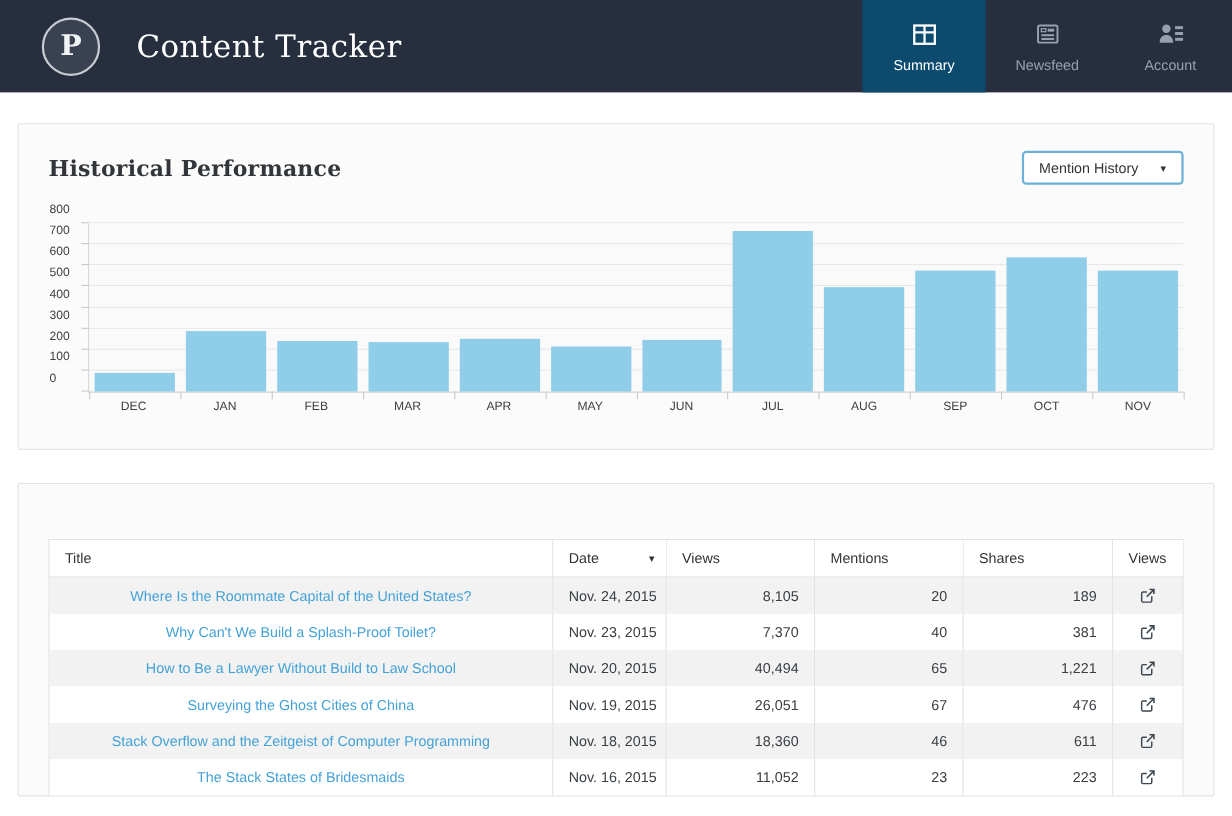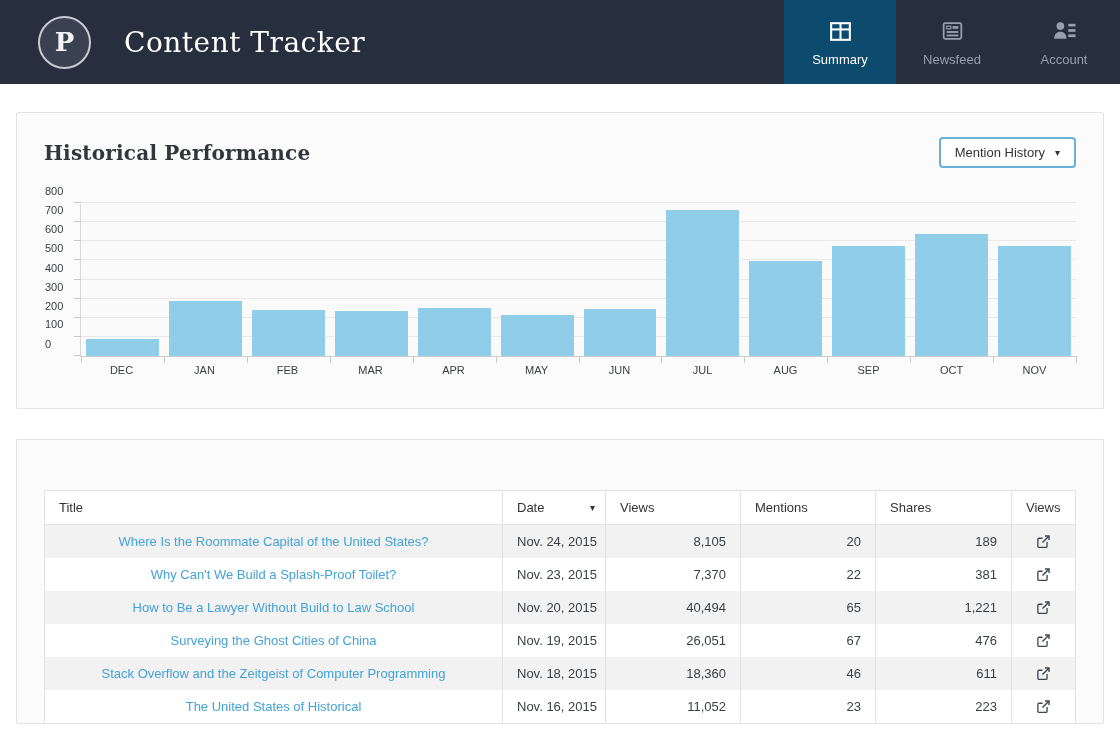--- a/index.html
+++ b/index.html
@@ -50,21 +50,21 @@
   .card-head { display: flex; justify-content: space-between; align-items: center; }
   .card-head h2 {
     margin: 0; font-family: "DejaVu Serif", serif;
     font-size: 20px; font-weight: 700; color: #32363b;
     letter-spacing: 0.2px;
   }
   .mention-btn {
     background: #ffffff; border: 2px solid #6cb0d8; border-radius: 4px;
     font-family: "Liberation Sans", sans-serif;
     font-size: 13px; color: #333; padding: 6px 14px; cursor: pointer;
-    display: inline-flex; align-items: center; gap: 10px;
+    display: inline-flex; align-items: center; gap: 20px;
   }
   .mention-btn .caret { font-size: 10px; color: #333; }
 
   
   .chart { margin-top: 36px; position: relative; padding-left: 36px; }
   .plot {
     position: relative; height: 153px;
     border-left: 1px solid #d9d9d9; border-bottom: 1px solid #cfcfcf;
     background: #fafafa;
   }
@@ -293,21 +293,21 @@
           <td class="link-cell"><span class="ext-icon"><svg width="15" height="15" viewBox="0 0 16 16">
                 <path d="M11.8 8.6V13a1.3 1.3 0 0 1-1.3 1.3H3.3A1.3 1.3 0 0 1 2 13V5.8a1.3 1.3 0 0 1 1.3-1.3H7" fill="none" stroke="#3c4550" stroke-width="1.4"></path>
                 <path d="M6.9 9.1 13.6 2.4" fill="none" stroke="#3c4550" stroke-width="1.5"></path>
                 <path d="M9.6 2.1h4.3v4.3" fill="none" stroke="#3c4550" stroke-width="1.5"></path>
               </svg></span></td>
         </tr>
         <tr>
           <td><a href="#">Why Can't We Build a Splash-Proof Toilet?</a></td>
           <td>Nov. 23, 2015</td>
           <td class="num">7,370</td>
-          <td class="num">22</td>
+          <td class="num">40</td>
           <td class="num">381</td>
           <td class="link-cell"><span class="ext-icon"><svg width="15" height="15" viewBox="0 0 16 16">
                 <path d="M11.8 8.6V13a1.3 1.3 0 0 1-1.3 1.3H3.3A1.3 1.3 0 0 1 2 13V5.8a1.3 1.3 0 0 1 1.3-1.3H7" fill="none" stroke="#3c4550" stroke-width="1.4"></path>
                 <path d="M6.9 9.1 13.6 2.4" fill="none" stroke="#3c4550" stroke-width="1.5"></path>
                 <path d="M9.6 2.1h4.3v4.3" fill="none" stroke="#3c4550" stroke-width="1.5"></path>
               </svg></span></td>
         </tr>
         <tr>
           <td><a href="#">How to Be a Lawyer Without Build to Law School</a></td>
           <td>Nov. 20, 2015</td>
@@ -338,21 +338,21 @@
           <td class="num">18,360</td>
           <td class="num">46</td>
           <td class="num">611</td>
           <td class="link-cell"><span class="ext-icon"><svg width="15" height="15" viewBox="0 0 16 16">
                 <path d="M11.8 8.6V13a1.3 1.3 0 0 1-1.3 1.3H3.3A1.3 1.3 0 0 1 2 13V5.8a1.3 1.3 0 0 1 1.3-1.3H7" fill="none" stroke="#3c4550" stroke-width="1.4"></path>
                 <path d="M6.9 9.1 13.6 2.4" fill="none" stroke="#3c4550" stroke-width="1.5"></path>
                 <path d="M9.6 2.1h4.3v4.3" fill="none" stroke="#3c4550" stroke-width="1.5"></path>
               </svg></span></td>
         </tr>
         <tr>
-          <td><a href="#">The United States of Historical</a></td>
+          <td><a href="#">The Stack States of Bridesmaids</a></td>
           <td>Nov. 16, 2015</td>
           <td class="num">11,052</td>
           <td class="num">23</td>
           <td class="num">223</td>
           <td class="link-cell"><span class="ext-icon"><svg width="15" height="15" viewBox="0 0 16 16">
                 <path d="M11.8 8.6V13a1.3 1.3 0 0 1-1.3 1.3H3.3A1.3 1.3 0 0 1 2 13V5.8a1.3 1.3 0 0 1 1.3-1.3H7" fill="none" stroke="#3c4550" stroke-width="1.4"></path>
                 <path d="M6.9 9.1 13.6 2.4" fill="none" stroke="#3c4550" stroke-width="1.5"></path>
                 <path d="M9.6 2.1h4.3v4.3" fill="none" stroke="#3c4550" stroke-width="1.5"></path>
               </svg></span></td>
         </tr>

